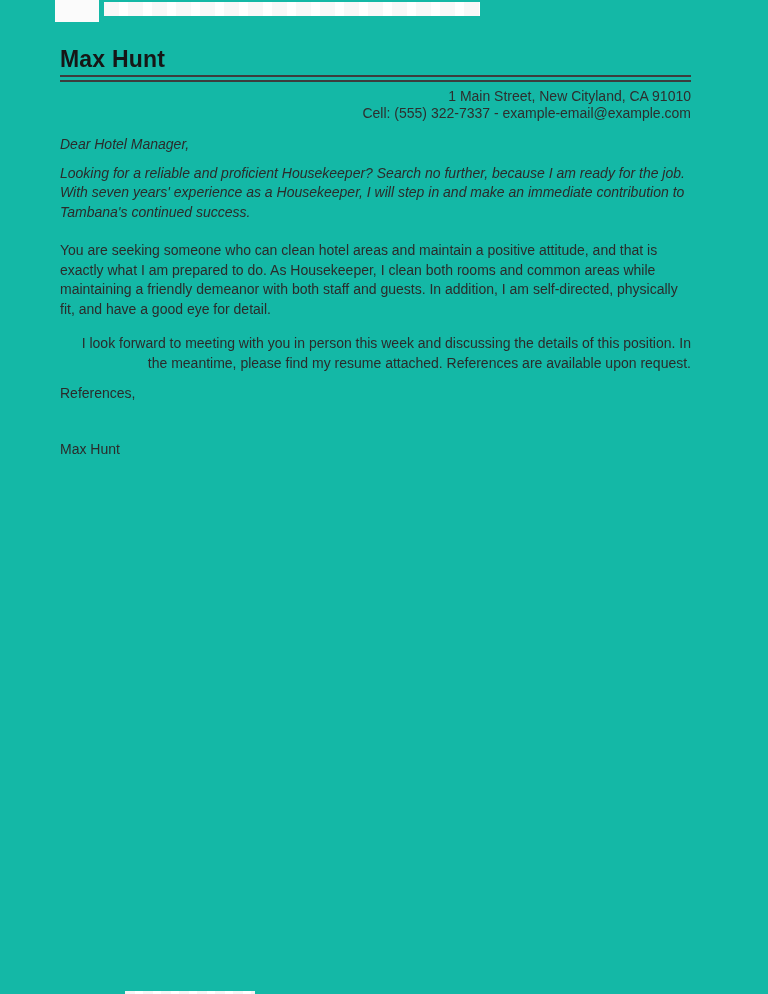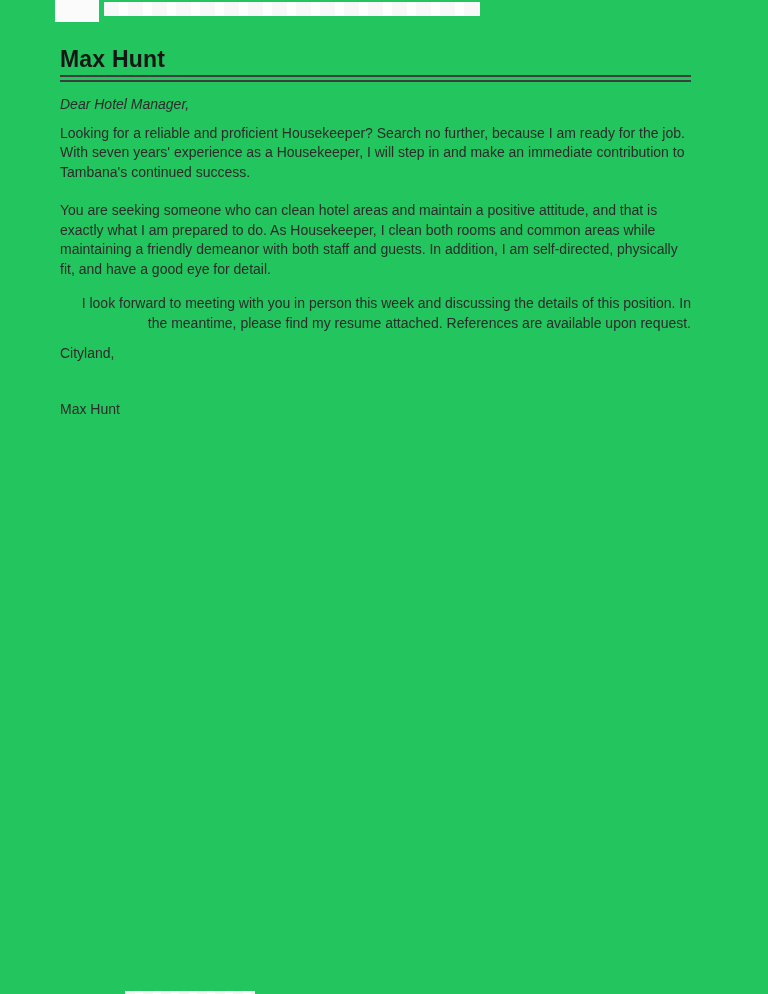--- a/index.html
+++ b/index.html
@@ -4,21 +4,21 @@
 <style>
   html, body {
     margin: 0;
     padding: 0;
     background: #ffffff;
   }
   .page {
     position: relative;
     width: 768px;
     height: 994px;
-    background: #22c55e;
+    background: #14b8a6;
     overflow: hidden;
     font-family: "Liberation Sans", sans-serif;
     color: #2b2b2b;
   }
   
   .red-bar {
     position: absolute;
     top: 0;
     left: 58px;
     width: 36px;
@@ -77,21 +77,21 @@
     line-height: 17px;
     color: #2e2e2e;
   }
   .body-text {
     font-size: 14px;
     line-height: 19.5px;
     color: #2b2b2b;
   }
   .salutation { margin-top: 13px; font-style: italic; }
   .para { white-space: pre; margin: 0; }
-  .p1 { margin-top: 9px; }
+  .p1 { margin-top: 9px; font-style: italic; }
   .p2 { margin-top: 19px; }
   .p3 { margin-top: 15px; text-align: right; }
   .closing { margin-top: 11px; }
   .signature { margin-top: 36px; }
 </style>
 </head>
 <body>
 
 <div class="page">
 
@@ -99,33 +99,37 @@
   <div class="wm-cluster"></div>
   <div class="wm-row"></div>
   <div class="wm-bottom"></div>
 
   <div class="content">
 
     <h1 class="name-title">Max Hunt</h1>
 
     <div class="double-rule"></div>
 
+    <div class="address-block">
+      <div>1 Main Street, New Cityland, CA 91010</div>
+      <div>Cell: (555) 322-7337 - example-email@example.com</div>
+    </div>
 
     <div class="body-text salutation">Dear Hotel Manager,</div>
 
     <p class="body-text para p1">Looking for a reliable and proficient Housekeeper? Search no further, because I am ready for the job.
 With seven years' experience as a Housekeeper, I will step in and make an immediate contribution to
 Tambana's continued success.</p>
 
     <p class="body-text para p2">You are seeking someone who can clean hotel areas and maintain a positive attitude, and that is
 exactly what I am prepared to do. As Housekeeper, I clean both rooms and common areas while
 maintaining a friendly demeanor with both staff and guests. In addition, I am self-directed, physically
 fit, and have a good eye for detail.</p>
 
     <p class="body-text para p3">I look forward to meeting with you in person this week and discussing the details of this position. In
 the meantime, please find my resume attached. References are available upon request.</p>
 
-    <div class="body-text closing">Cityland,</div>
+    <div class="body-text closing">References,</div>
 
     <div class="body-text signature">Max Hunt</div>
 
   </div>
 </div>
 
 </body></html>

